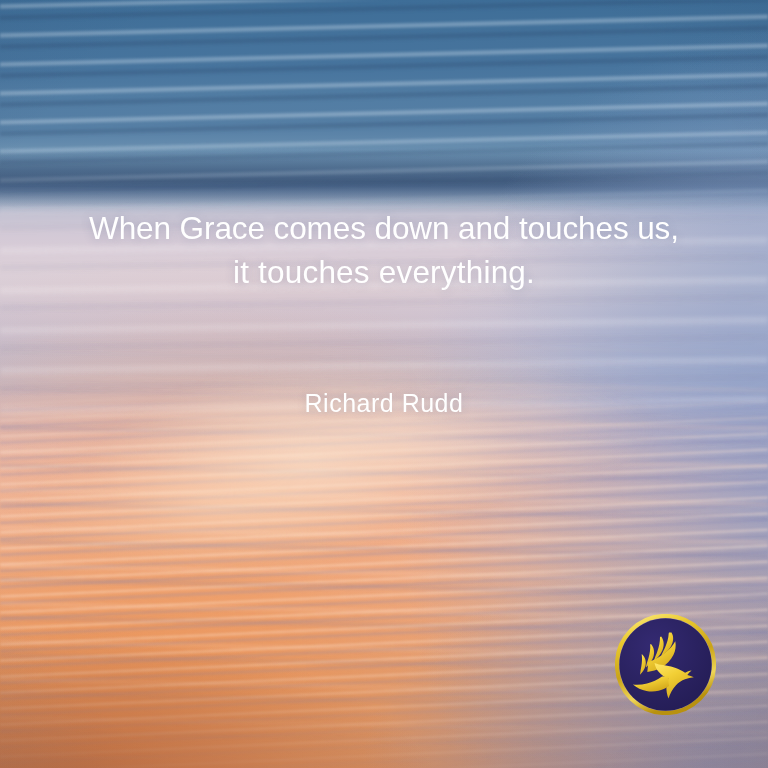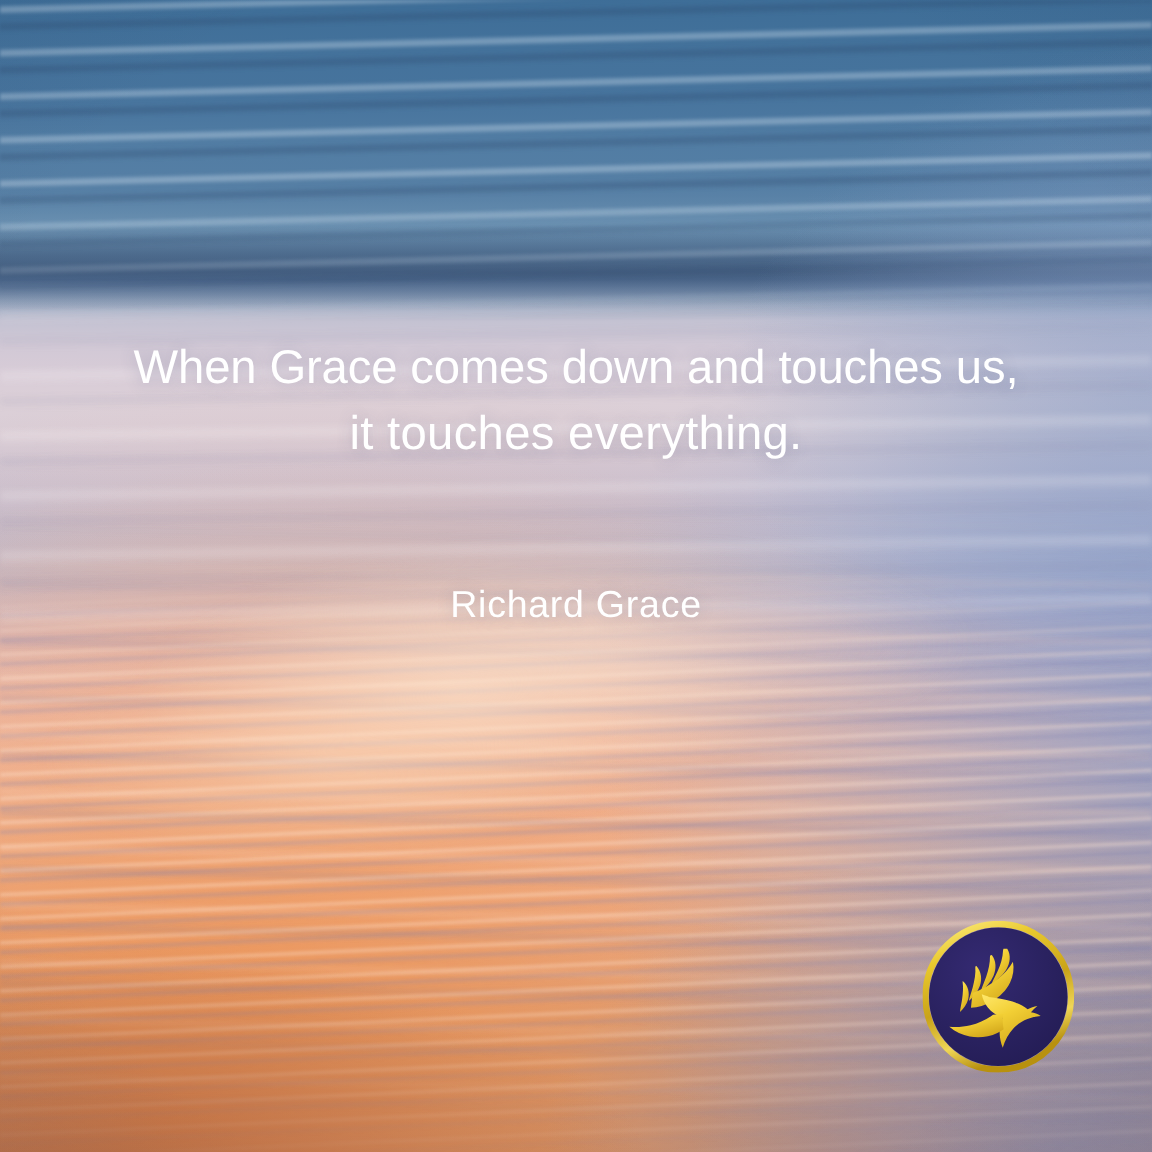--- a/index.html
+++ b/index.html
@@ -244,21 +244,21 @@
   .bg-vignette {
     background: radial-gradient(ellipse 96% 96% at 50% 50%,
       rgba(0,0,0,0) 58%, rgba(30,40,70,0.10) 88%, rgba(24,34,62,0.18) 100%);
   }
 
   
   .quote-block {
     position: absolute;
     left: 0;
     right: 0;
-    top: 222px;
+    top: 206px;
     text-align: center;
     padding: 0 35px;
     box-sizing: border-box;
   }
   .quote-line {
     color: #ffffff;
     font-size: 31.5px;
     line-height: 44px;
     font-weight: 400;
     letter-spacing: 0.2px;
@@ -307,21 +307,21 @@
   <div class="bg-layer bg-ripples2"></div>
   <div class="bg-layer bg-glitter"></div>
   <div class="bg-layer bg-bottomshade"></div>
   <div class="bg-layer bg-vignette"></div>
 
   <div class="quote-block">
     <div class="quote-line l1">When Grace comes down and touches us,</div>
     <div class="quote-line l2">it touches everything.</div>
   </div>
 
-  <div class="author">Richard Grace</div>
+  <div class="author">Richard Rudd</div>
 
   <div class="badge">
     <svg viewBox="0 0 101 101" xmlns="http://www.w3.org/2000/svg">
       <defs>
         <linearGradient id="ringGrad" x1="0" y1="0" x2="0.35" y2="1">
           <stop offset="0%" stop-color="#fff08a"></stop>
           <stop offset="26%" stop-color="#e9c92e"></stop>
           <stop offset="58%" stop-color="#c9a318"></stop>
           <stop offset="82%" stop-color="#efd657"></stop>
           <stop offset="100%" stop-color="#b8910f"></stop>

